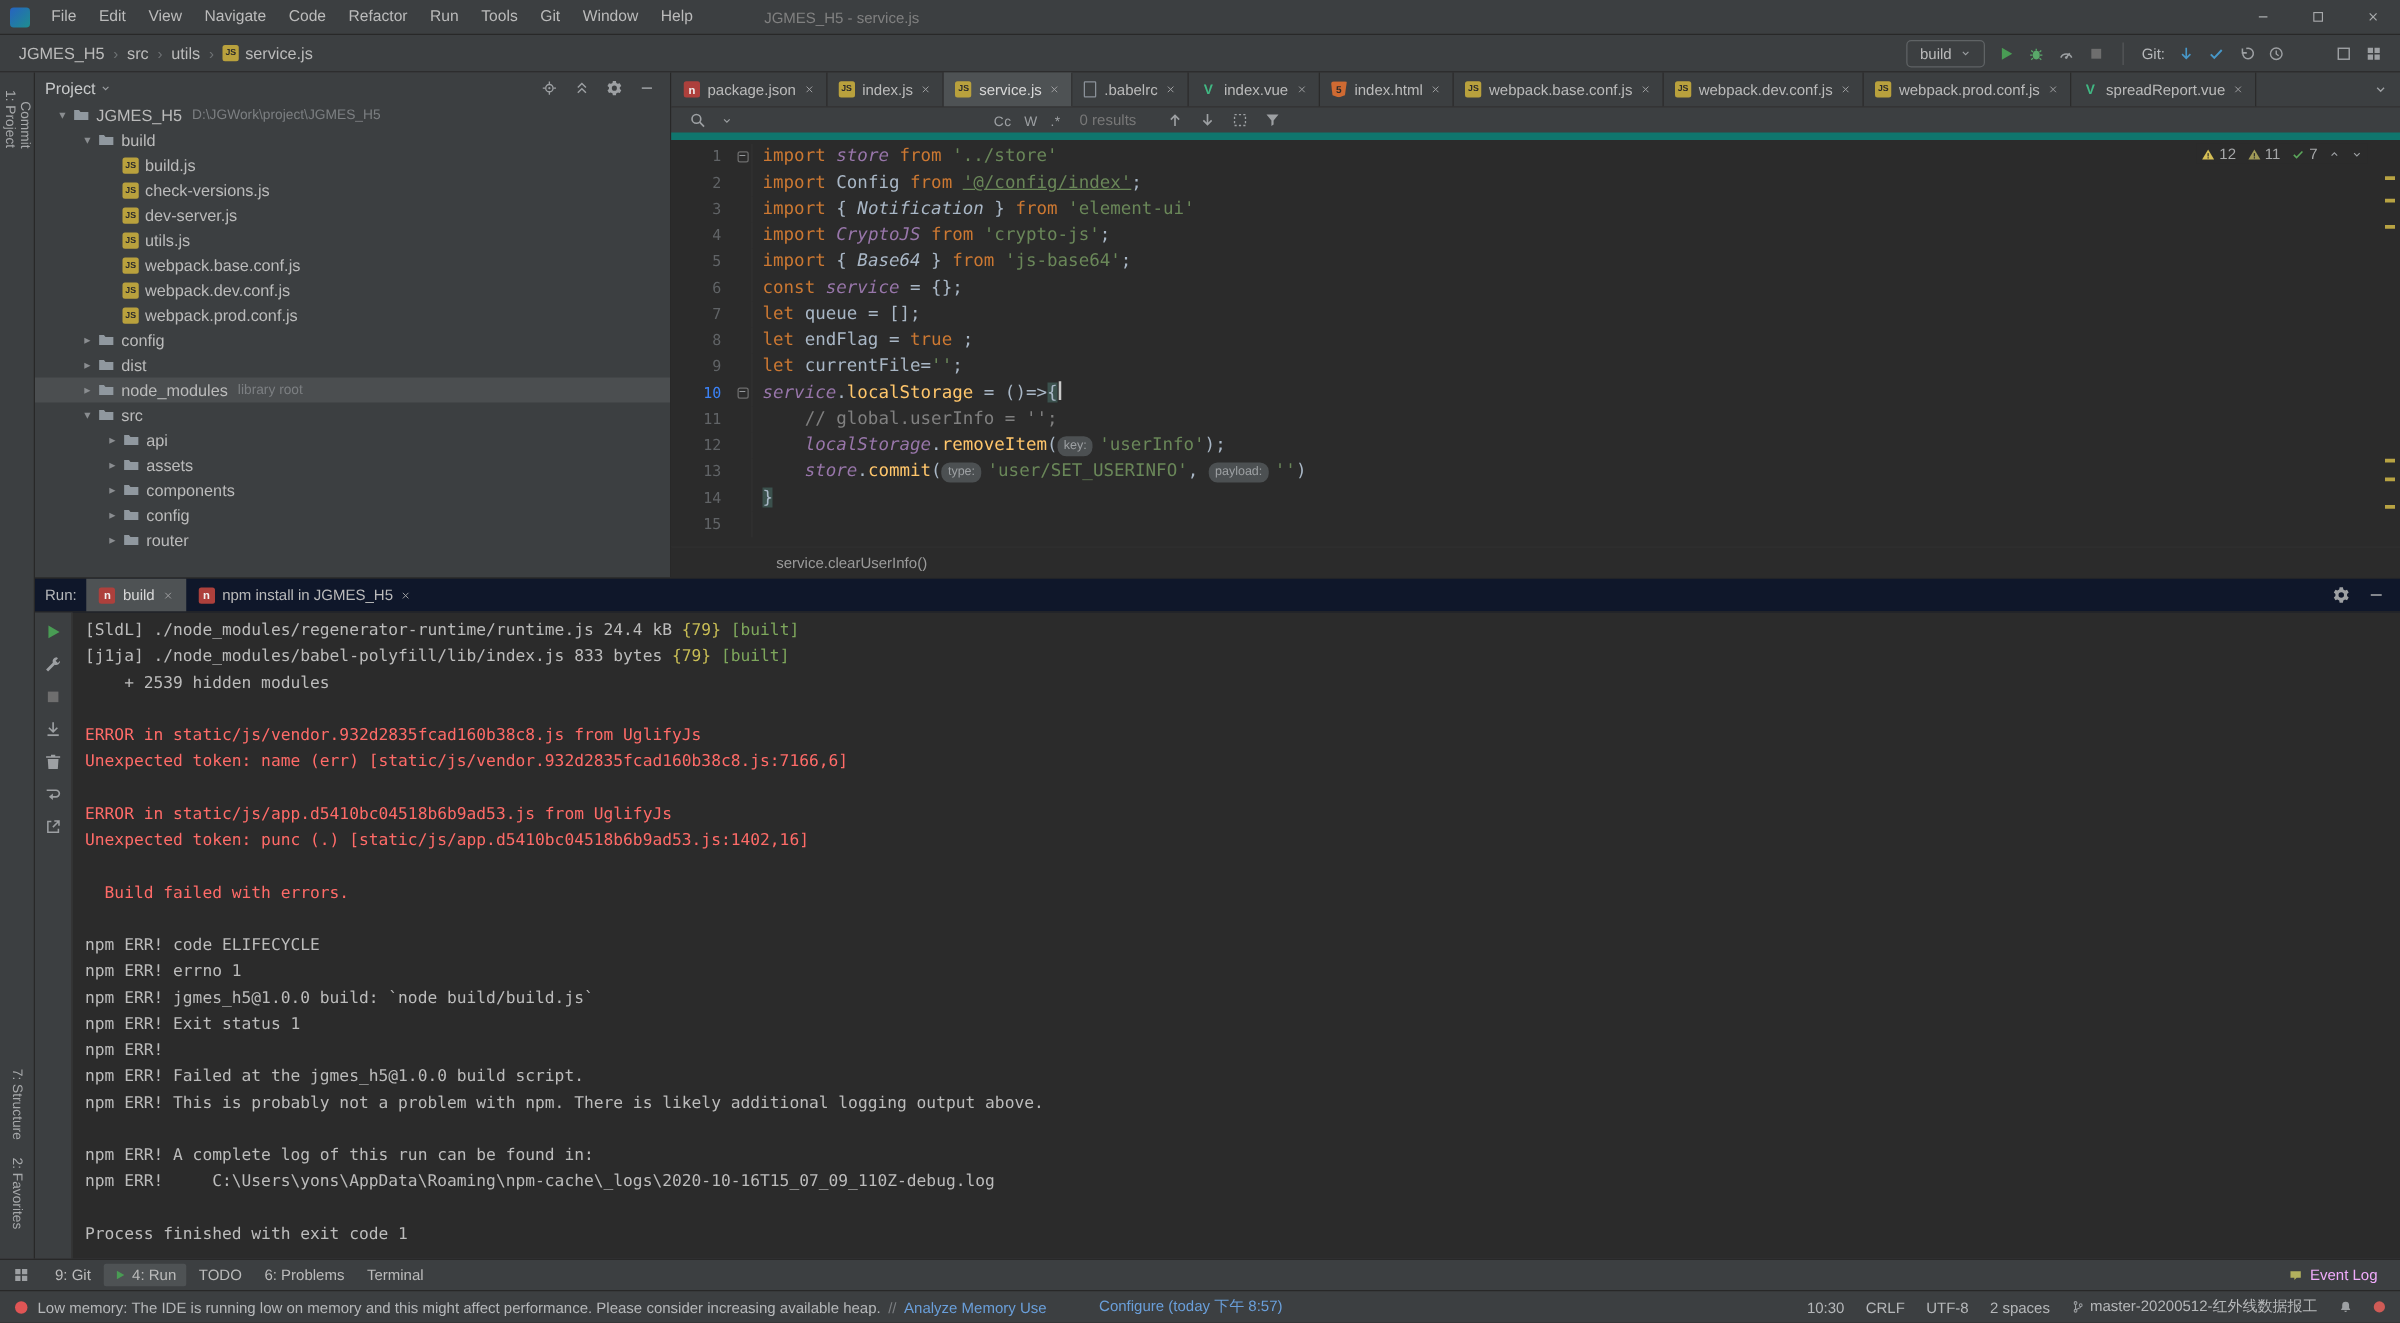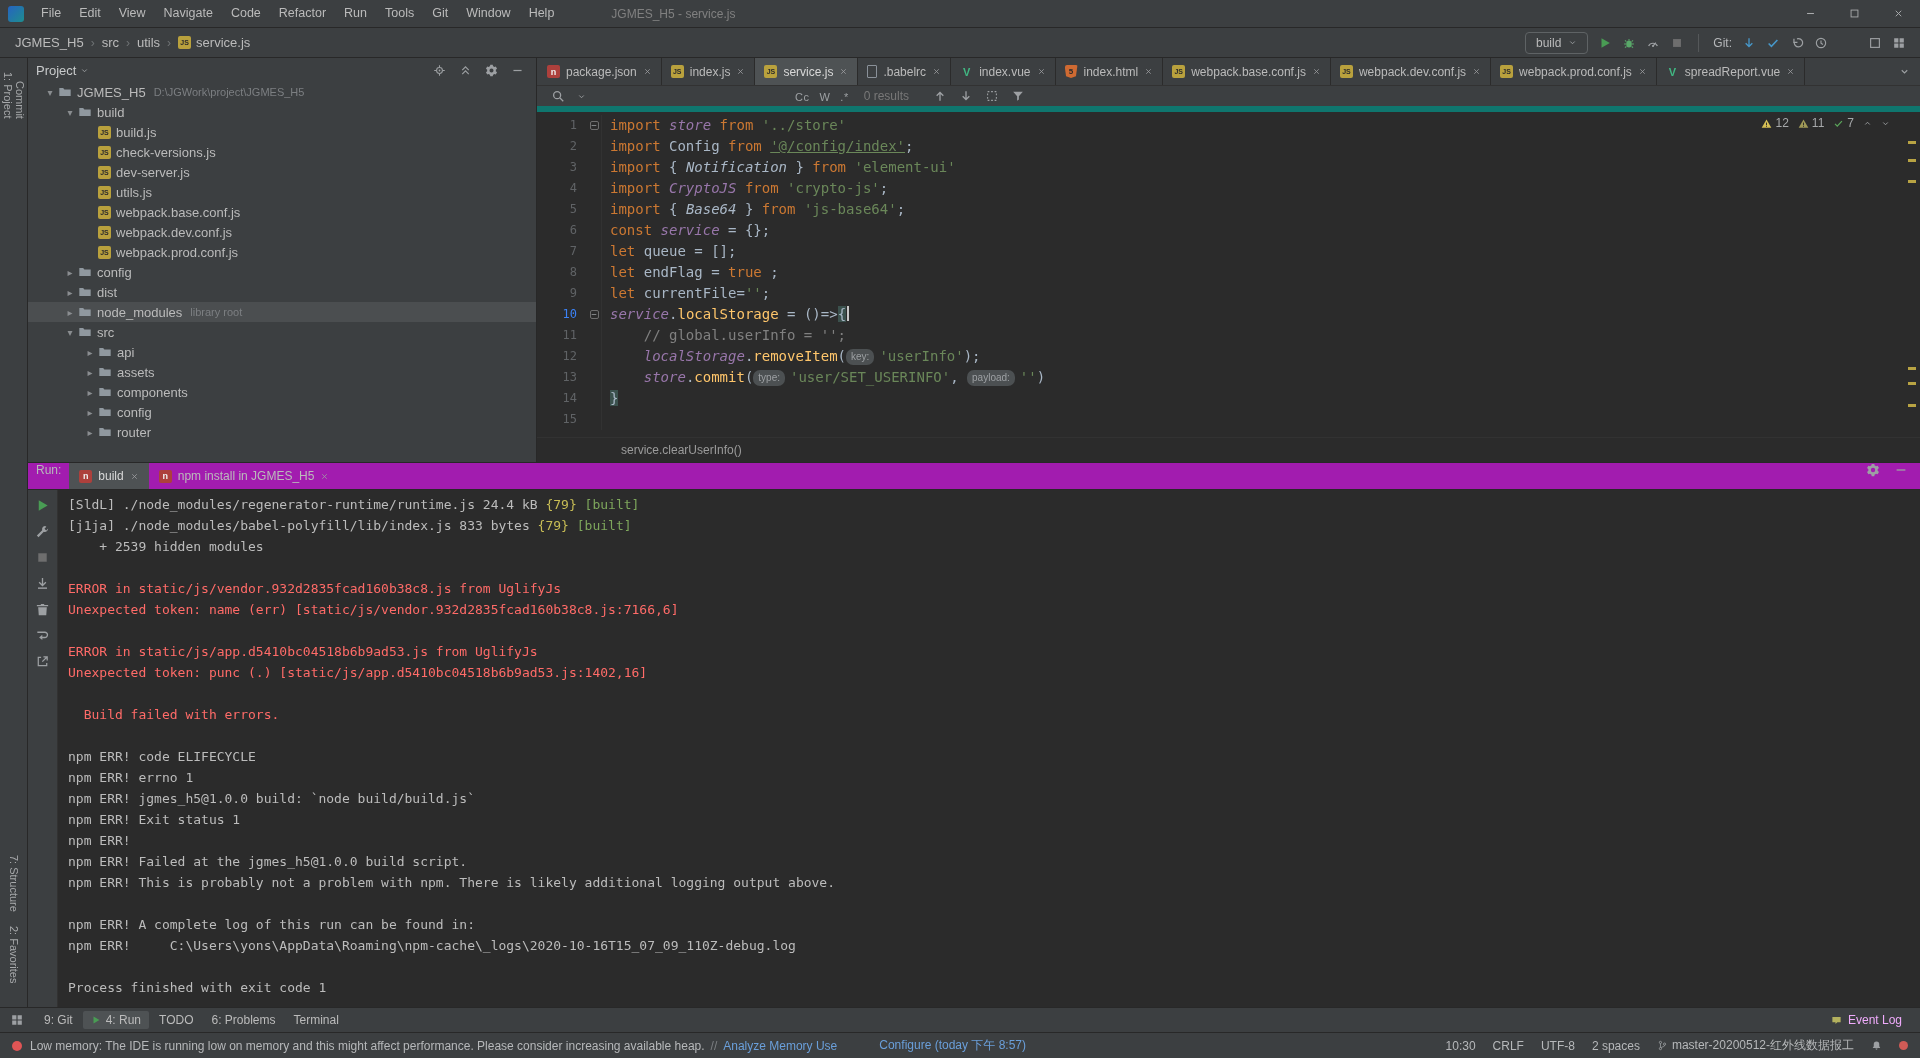--- a/index.html
+++ b/index.html
@@ -83,21 +83,21 @@
 .tk-h{background:#4c5052;color:#9da0a3;border-radius:7px;padding:1px 5px;font-size:10px;font-family:"Liberation Sans",sans-serif;margin-right:5px;display:inline-block;line-height:14px;vertical-align:1px}
 .caret{display:inline-block;width:2px;height:15px;background:#c8c8c8;vertical-align:-2px;margin-left:1px}
 .code-line.current .ln{color:#3b82f6}
 .inspections{position:absolute;top:3px;right:26px;display:flex;align-items:center;gap:9px;font-size:12px;color:#a6a8aa;background:#2b2b2b;padding:1px 4px}
 .insp{display:flex;align-items:center;gap:3px}
 .c-warn{color:#d6bf55}.c-weak{color:#a09a57}.c-ok{color:#5ba75b}
 .stripe-mark{position:absolute;right:4px;width:8px;height:3px;background:#b8a343}
 .crumbbar{height:25px;display:flex;align-items:center;background:#2b2b2b;border-top:1px solid #323232;padding-left:84px;font-size:12px;color:#9b9b9b;flex:none}
 
 .run-panel{flex:1;display:flex;flex-direction:column;min-height:0;border-top:1px solid #282828;background:#2b2b2b}
-.run-header{height:27px;background:#a21caf;border-bottom:1px solid #282828;display:flex;align-items:flex-start;padding-left:8px;flex:none}
+.run-header{height:27px;background:#0f172a;border-bottom:1px solid #282828;display:flex;align-items:center;padding-left:8px;flex:none}
 .run-label{color:#b6b8ba;font-size:12px;margin-right:8px}
 .run-tab{display:flex;align-items:center;gap:6px;height:100%;padding:0 10px;font-size:12px;color:#bbbbbb}
 .run-tab.active{background:#4e5254;color:#d8d8d8}
 .rh-right{margin-left:auto;display:flex;align-items:center;gap:14px;padding-right:12px}
 .run-body{flex:1;display:flex;min-height:0}
 .run-toolbar{width:30px;background:#3c3f41;border-right:1px solid #323232;display:flex;flex-direction:column;align-items:center;gap:11px;padding-top:8px;flex:none}
 .run-toolbar .ic{width:15px;height:15px}
 .console{flex:1;overflow:hidden;padding:4px 0 0 10px;font-family:"DejaVu Sans Mono","Liberation Mono",monospace;font-size:13px}
 .console-line{height:21px;line-height:21px;white-space:pre}
 .cl-p{color:#bcbcbc}.cl-e{color:#ff6b68}.cl-n{color:#c8bd55}.cl-g{color:#7ea75c}

